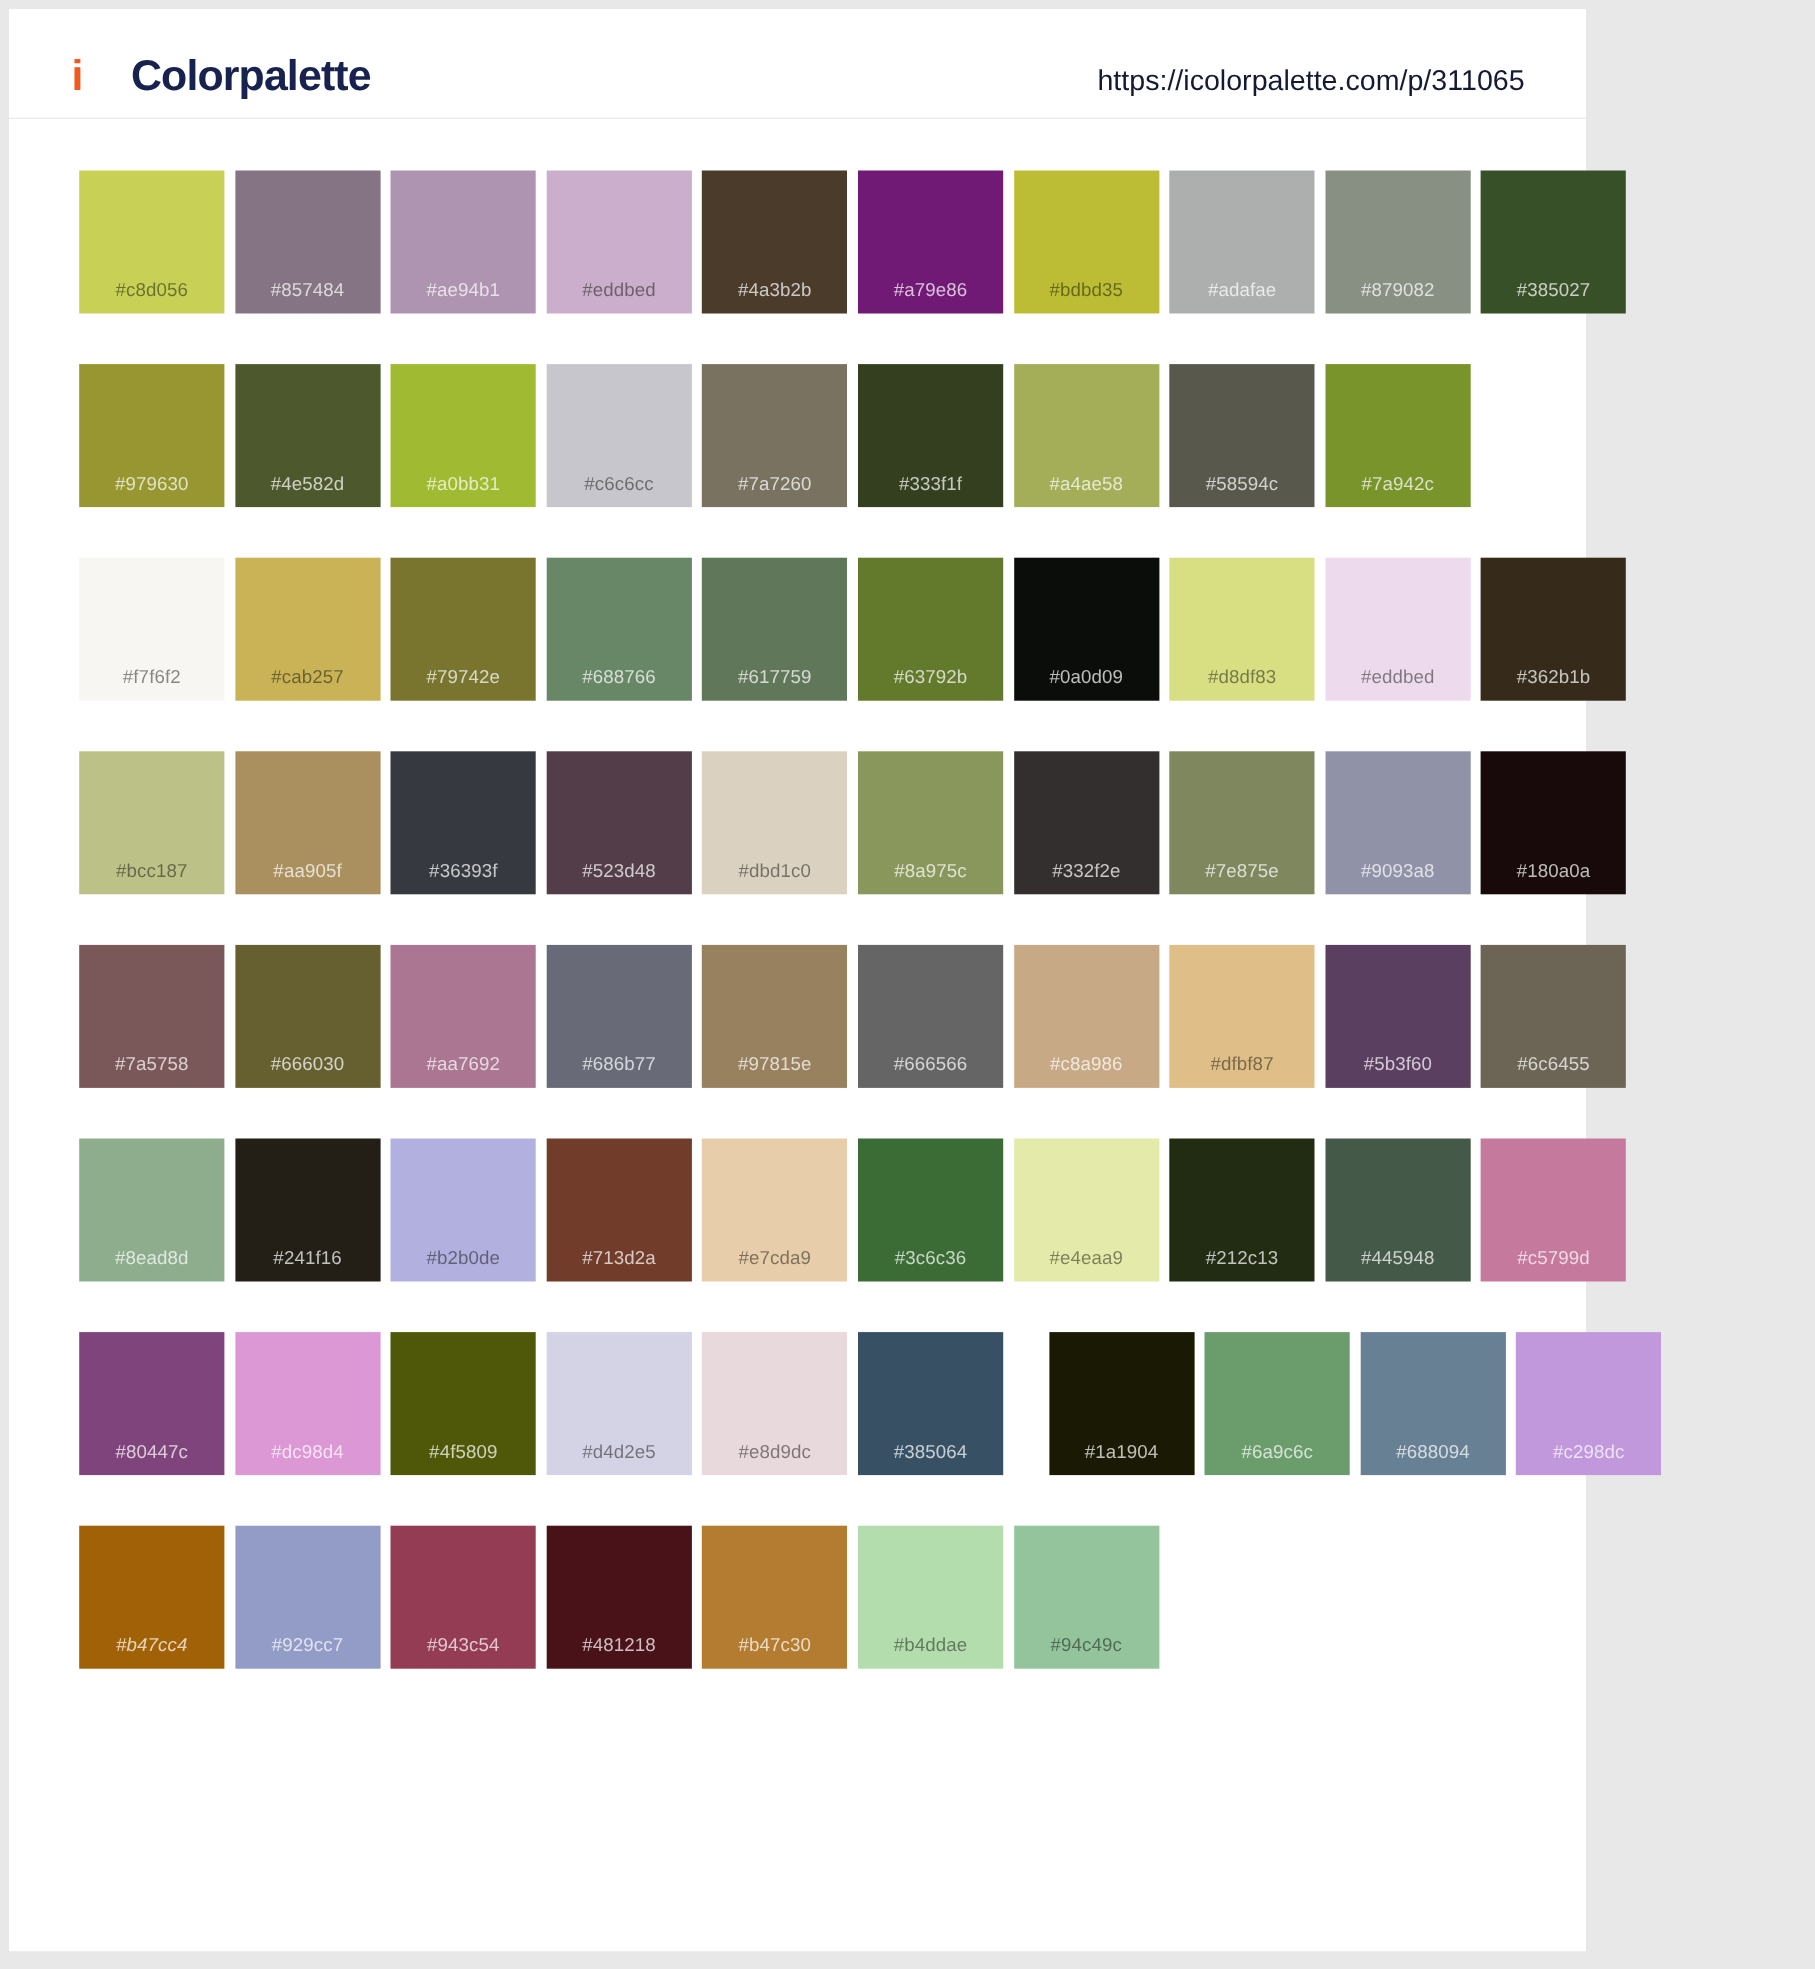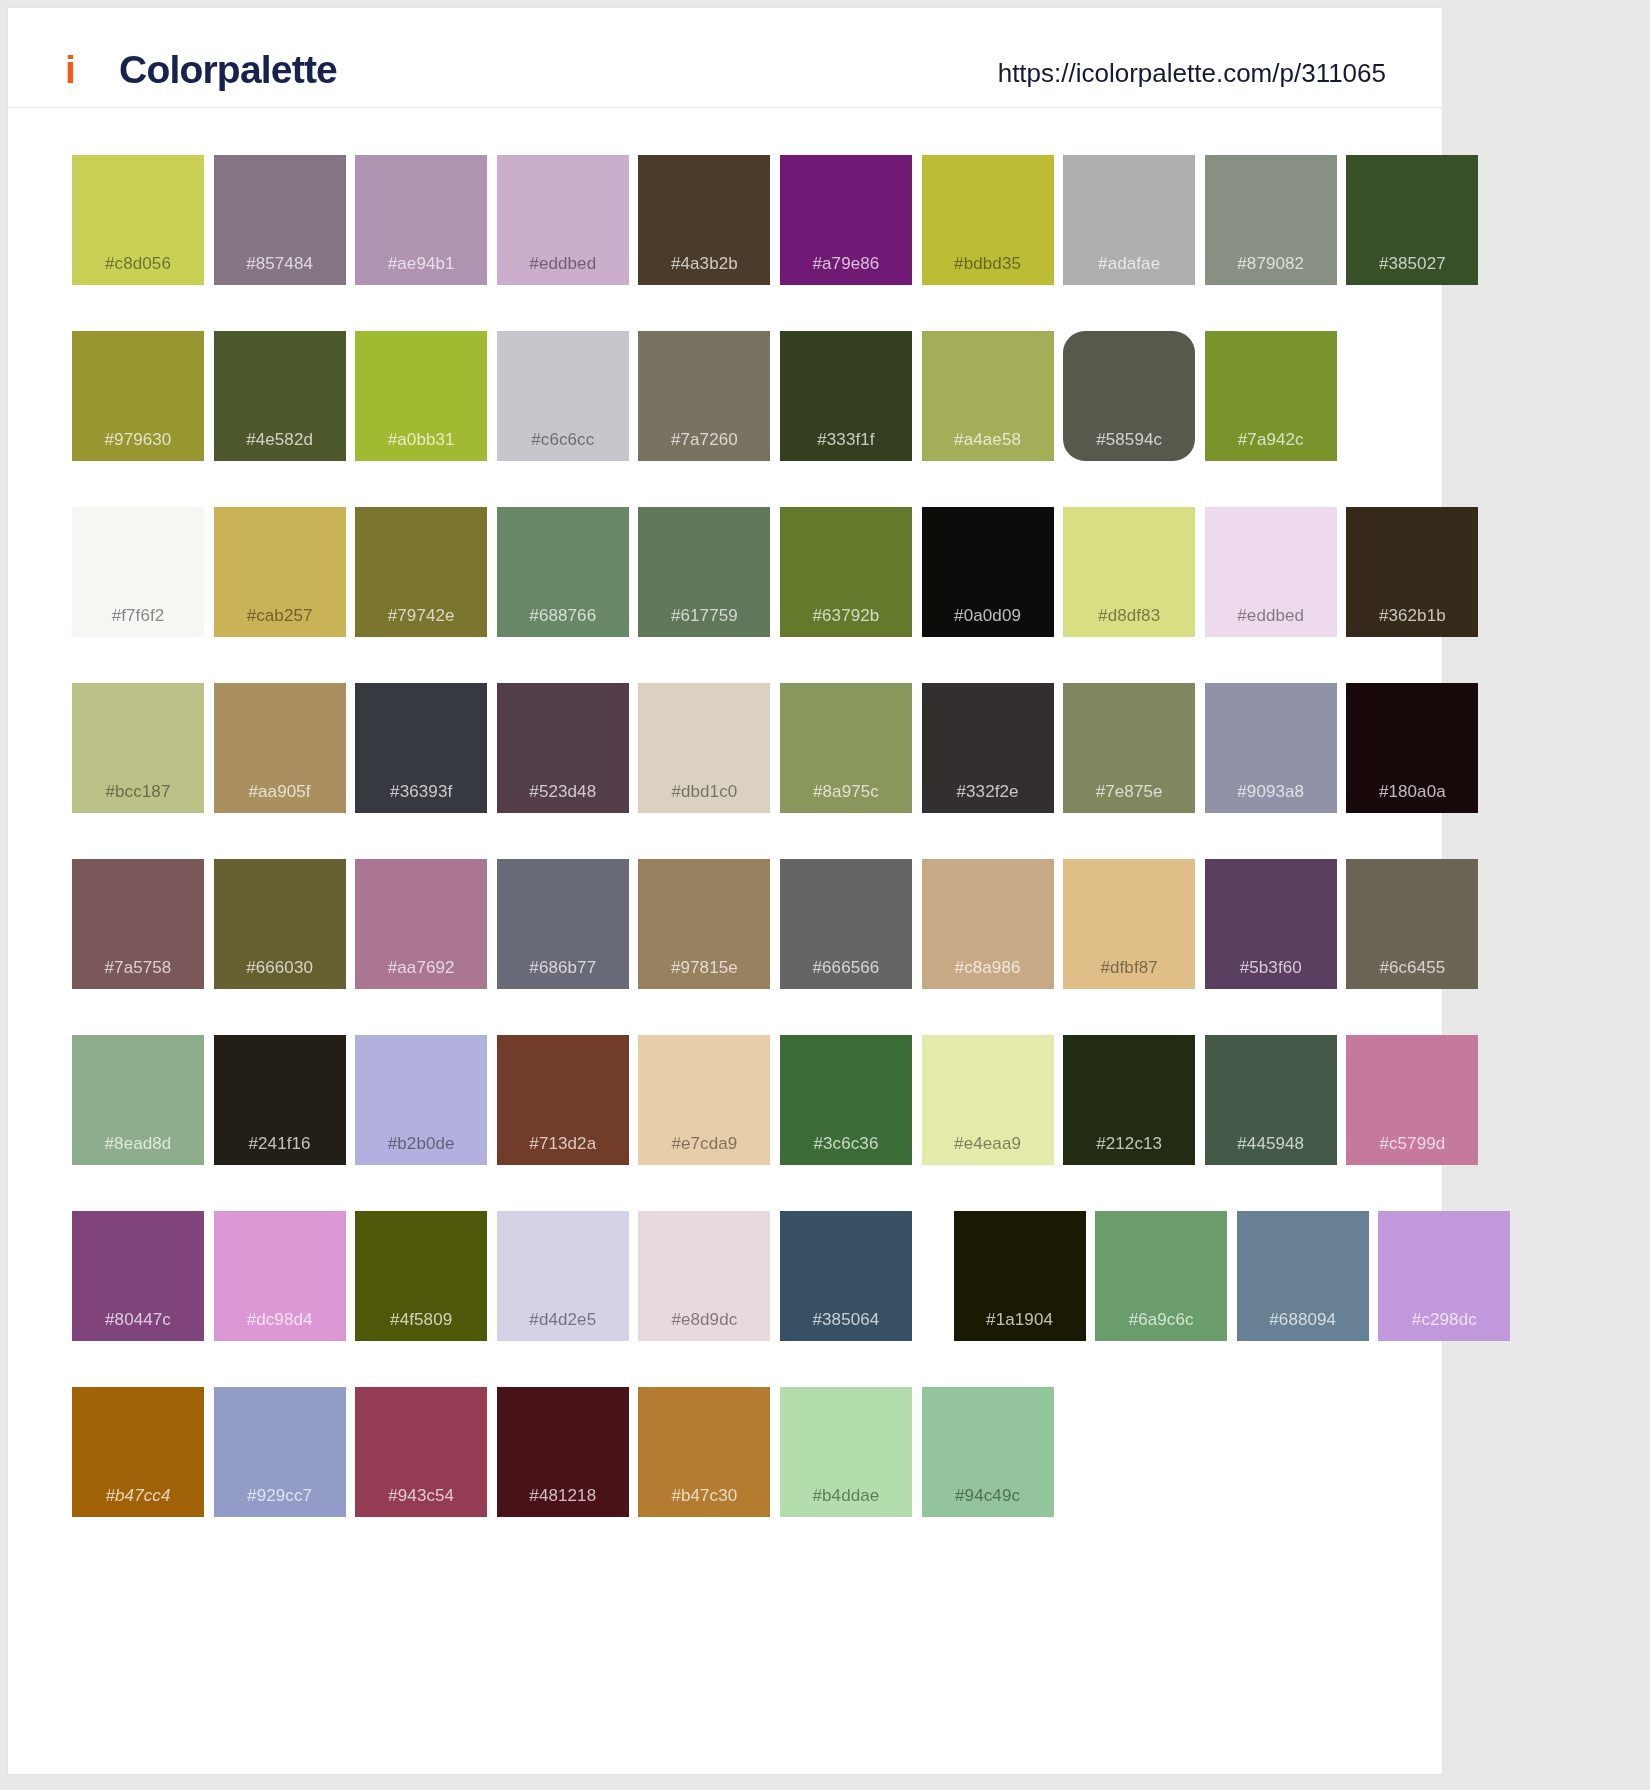--- a/index.html
+++ b/index.html
@@ -146,21 +146,21 @@
         </div>
         <div class="swatch" style="background: rgb(122, 114, 96);">
           <div class="swatch-label on-dark">#7a7260</div>
         </div>
         <div class="swatch" style="background: rgb(51, 63, 31);">
           <div class="swatch-label on-dark">#333f1f</div>
         </div>
         <div class="swatch" style="background: rgb(164, 174, 88);">
           <div class="swatch-label on-dark">#a4ae58</div>
         </div>
-        <div class="swatch" style="background: rgb(88, 89, 76); border-radius: 22px;">
+        <div class="swatch" style="background: rgb(88, 89, 76);">
           <div class="swatch-label on-dark">#58594c</div>
         </div>
         <div class="swatch" style="background: rgb(122, 148, 44);">
           <div class="swatch-label on-dark">#7a942c</div>
         </div>
       </div>
       <div class="swatch-row">
         <div class="swatch" style="background: rgb(247, 246, 242);">
           <div class="swatch-label on-light">#f7f6f2</div>
         </div>

